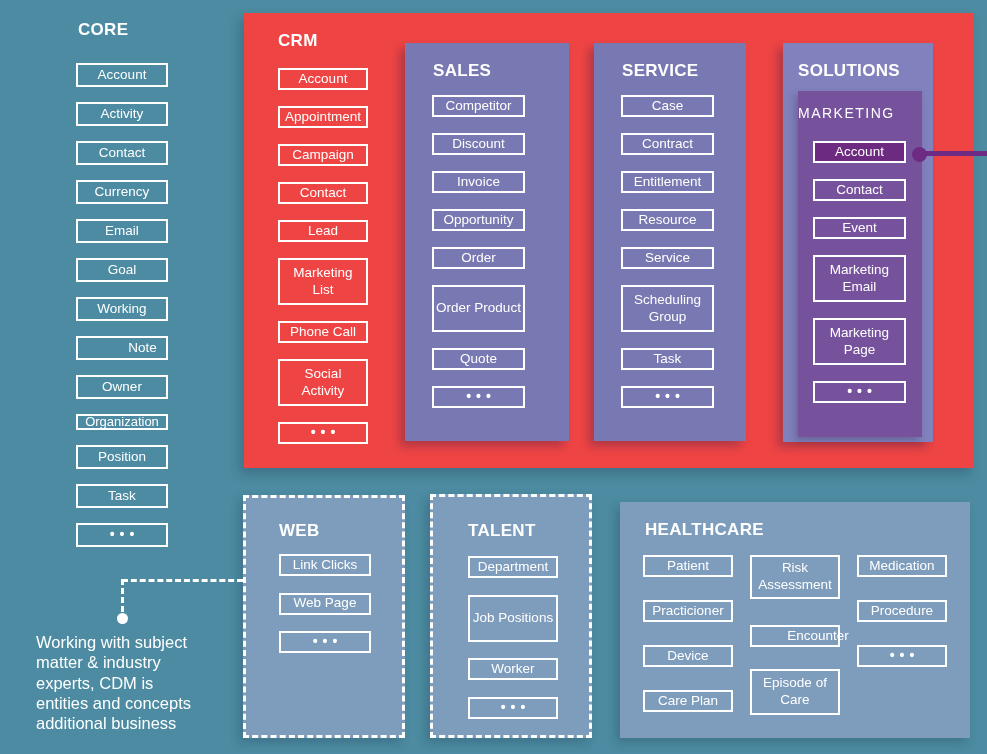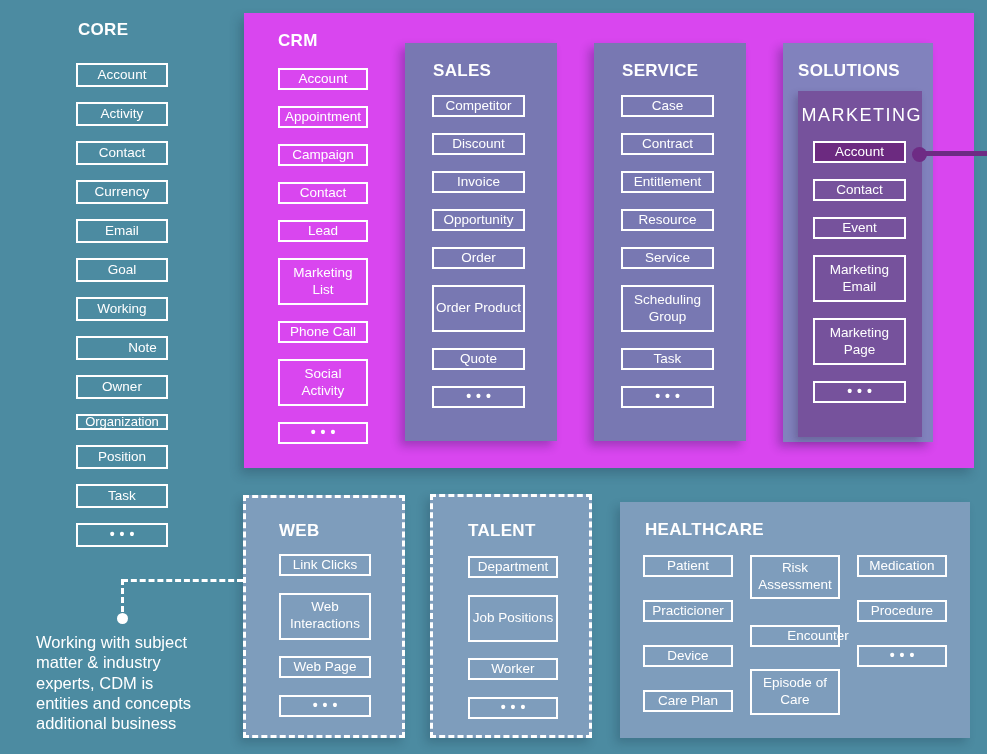--- a/index.html
+++ b/index.html
@@ -17,28 +17,28 @@
     border:2px solid #fff; color:#fff;
     display:flex; align-items:center; justify-content:center;
     text-align:center; font-size:13.5px; line-height:1.25;
     height:22px; padding:1px 2px;
   }
   .box.h2 { height:47px; }
   .box.dots { font-weight:bold; letter-spacing:5px; padding-left:7px; font-size:14px; }
   .box.hl { background:#6C2A80; }
 
   
-  #top-panel { left:244px; top:13px; width:730px; height:455px; background:#d946ef;
+  #top-panel { left:244px; top:13px; width:730px; height:455px; background:#ef4444;
                box-shadow:-4px 6px 10px rgba(20,40,60,.25); }
   .purple-panel { background:#7878B2; box-shadow:-5px 5px 9px rgba(25,25,70,.30); }
   #solutions-panel { background:#8182BD; }
   #marketing-panel { position:absolute; left:15px; top:48px; width:124px; height:346px;
                      background:#76529C; box-shadow:-3px 4px 7px rgba(40,20,60,.25); }
-  #marketing-title { position:absolute; top:14px; left:0; width:100%; text-align:right;
-                     font-size:18px; letter-spacing:1.5px; color:#fff; }
+  #marketing-title { position:absolute; top:14px; left:0; width:100%; text-align:left;
+                     font-size:14px; letter-spacing:1.5px; color:#fff; }
 
   
   .slate-panel { background:#7E9DBC; box-shadow:-4px 5px 9px rgba(20,40,60,.22); }
   .dashed-panel { border:3px dashed #fff; box-sizing:border-box; }
 
   
   #connector-line { position:absolute; left:919px; top:151px; width:68px; height:5px; background:#6E2B84; }
   #connector-dot  { position:absolute; left:912px; top:147px; width:15px; height:15px; border-radius:50%; background:#6E2B84; }
   #note-dash-h { position:absolute; left:122px; top:579px; width:121px; height:0; border-top:3px dashed #fff; }
   #note-dash-v { position:absolute; left:121px; top:579px; width:0; height:33px; border-left:3px dashed #fff; }
@@ -75,21 +75,21 @@
       <div class="box">Appointment</div>
       <div class="box">Campaign</div>
       <div class="box">Contact</div>
       <div class="box">Lead</div>
       <div class="box h2">Marketing List</div>
       <div class="box">Phone Call</div>
       <div class="box h2">Social Activity</div>
       <div class="box dots">•••</div>
     </div>
 
-    <div class="panel purple-panel" style="left:161px; top:30px; width:152px; height:398px;">
+    <div class="panel purple-panel" style="left:161px; top:30px; width:152px; height:398px;padding-left:12px;">
       <div class="section-title" style="left:28px; top:18px; position:absolute;">SALES</div>
       <div class="col" style="left:27px; top:52px; width:93px; gap:16px;">
         <div class="box">Competitor</div>
         <div class="box">Discount</div>
         <div class="box">Invoice</div>
         <div class="box">Opportunity</div>
         <div class="box">Order</div>
         <div class="box h2">Order Product</div>
         <div class="box">Quote</div>
         <div class="box dots">•••</div>
@@ -126,21 +126,20 @@
     </div>
   </div>
 
   <div id="connector-line"></div>
   <div id="connector-dot"></div>
 
   <div class="panel slate-panel dashed-panel" style="left:243px; top:495px; width:162px; height:243px;">
     <div class="section-title" style="left:33px; top:23px; position:absolute;">WEB</div>
     <div class="col" style="left:33px; top:56px; width:92px; gap:16.5px;">
       <div class="box">Link Clicks</div>
-      <div class="box h2">Web Interactions</div>
       <div class="box">Web Page</div>
       <div class="box dots">•••</div>
     </div>
   </div>
 
   <div class="panel slate-panel dashed-panel" style="left:430px; top:494px; width:162px; height:244px;">
     <div class="section-title" style="left:35px; top:24px; position:absolute;">TALENT</div>
     <div class="col" style="left:35px; top:59px; width:90px; gap:16.5px;">
       <div class="box">Department</div>
       <div class="box h2">Job Positions</div>

